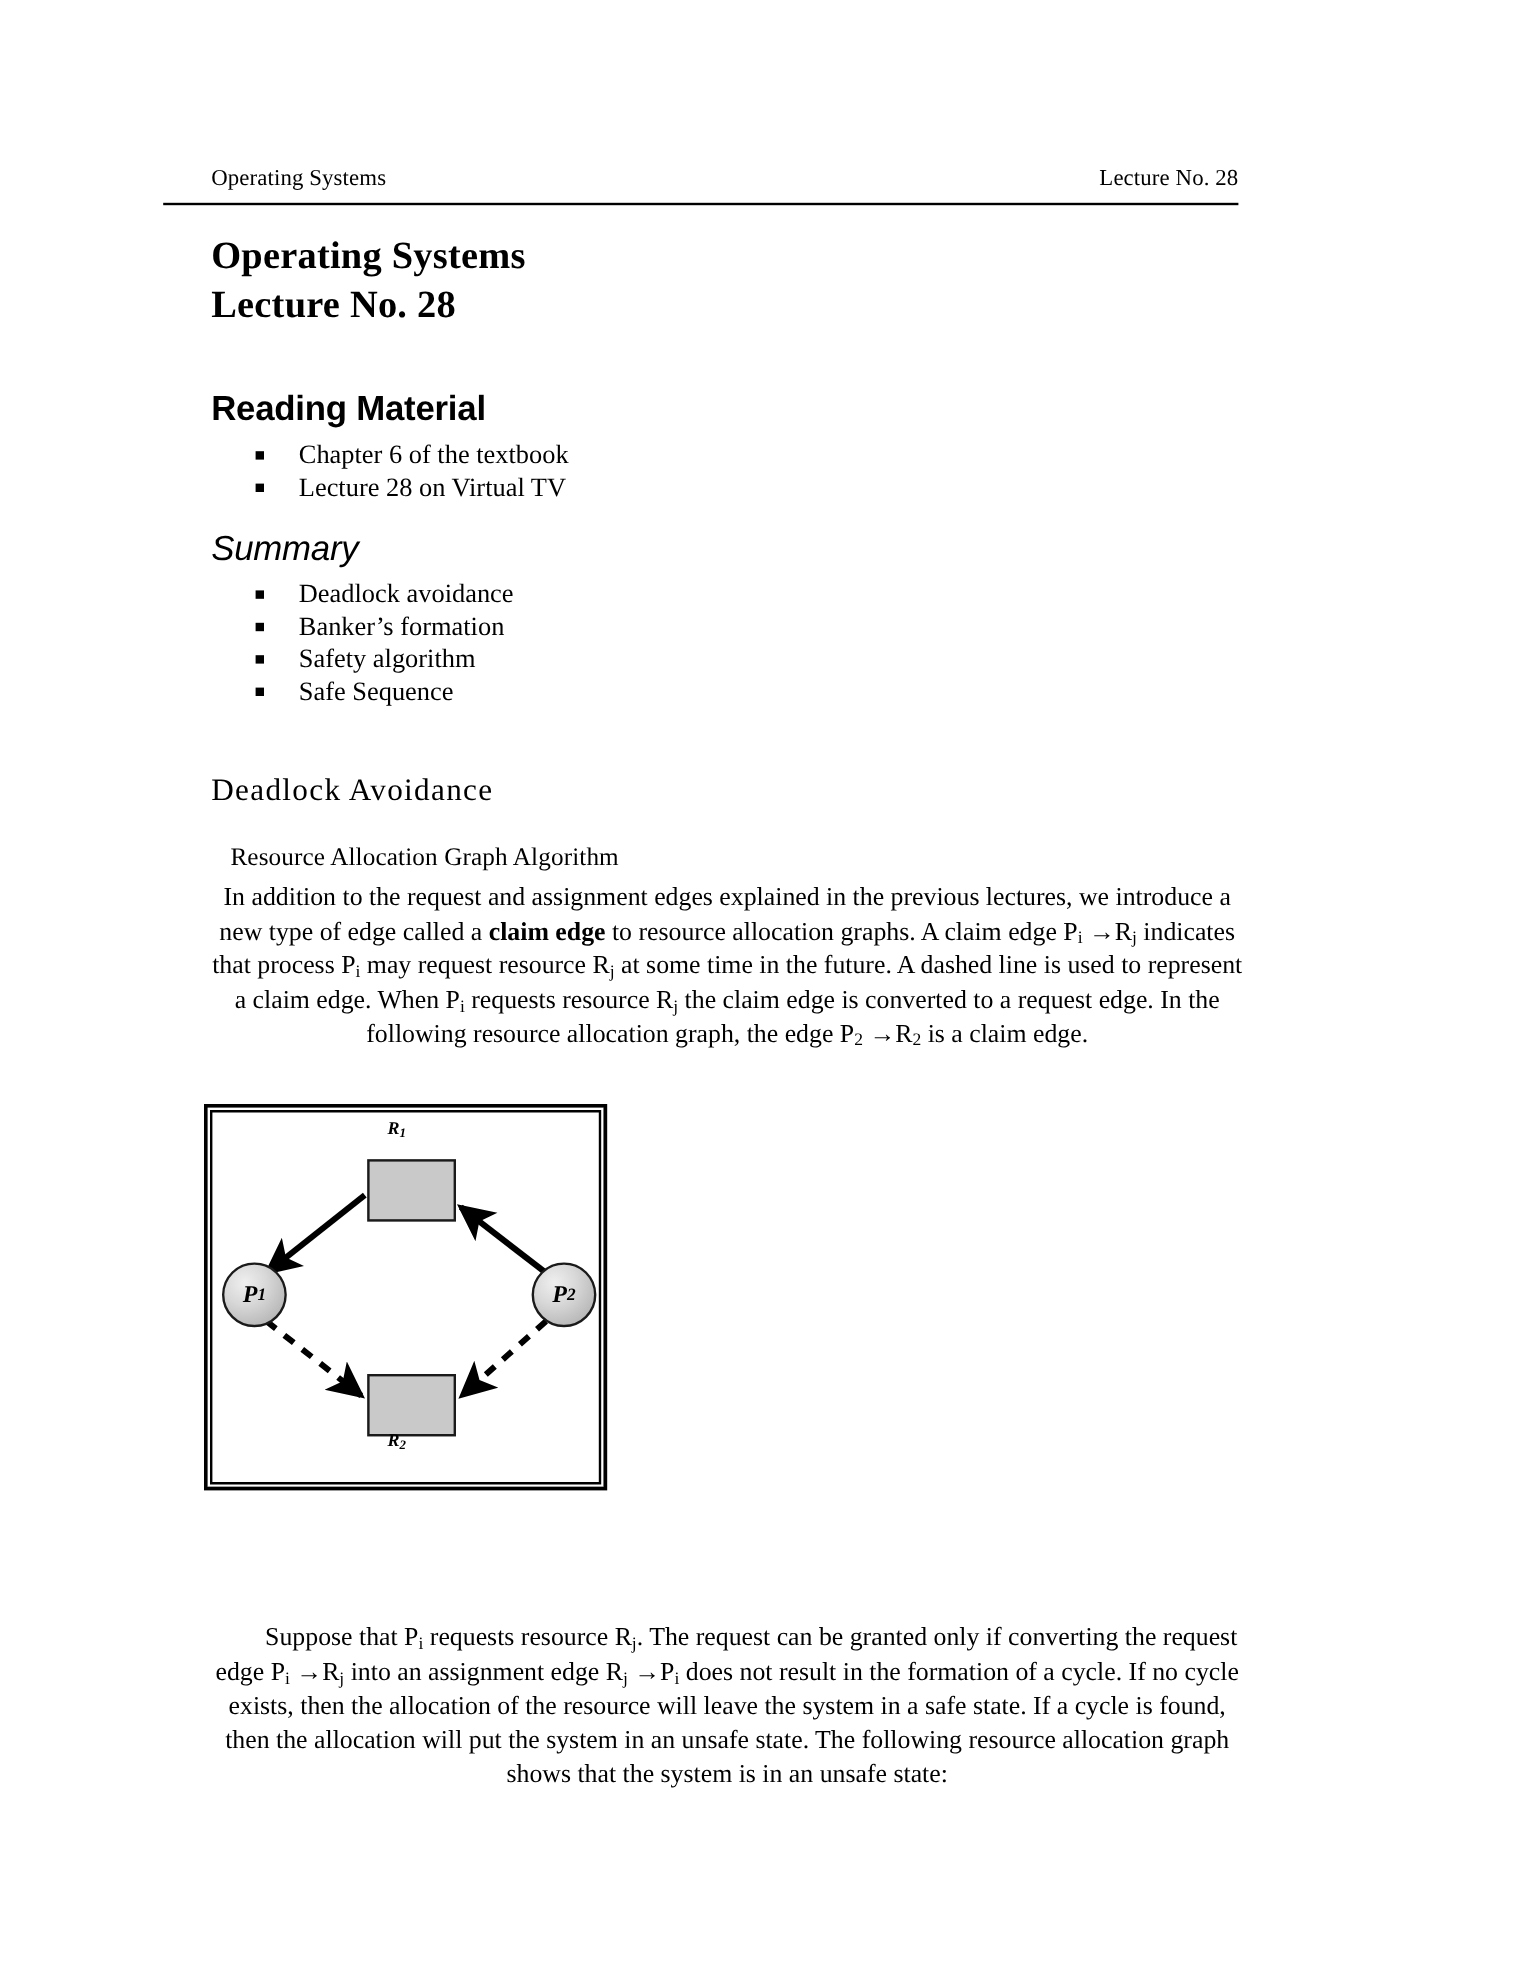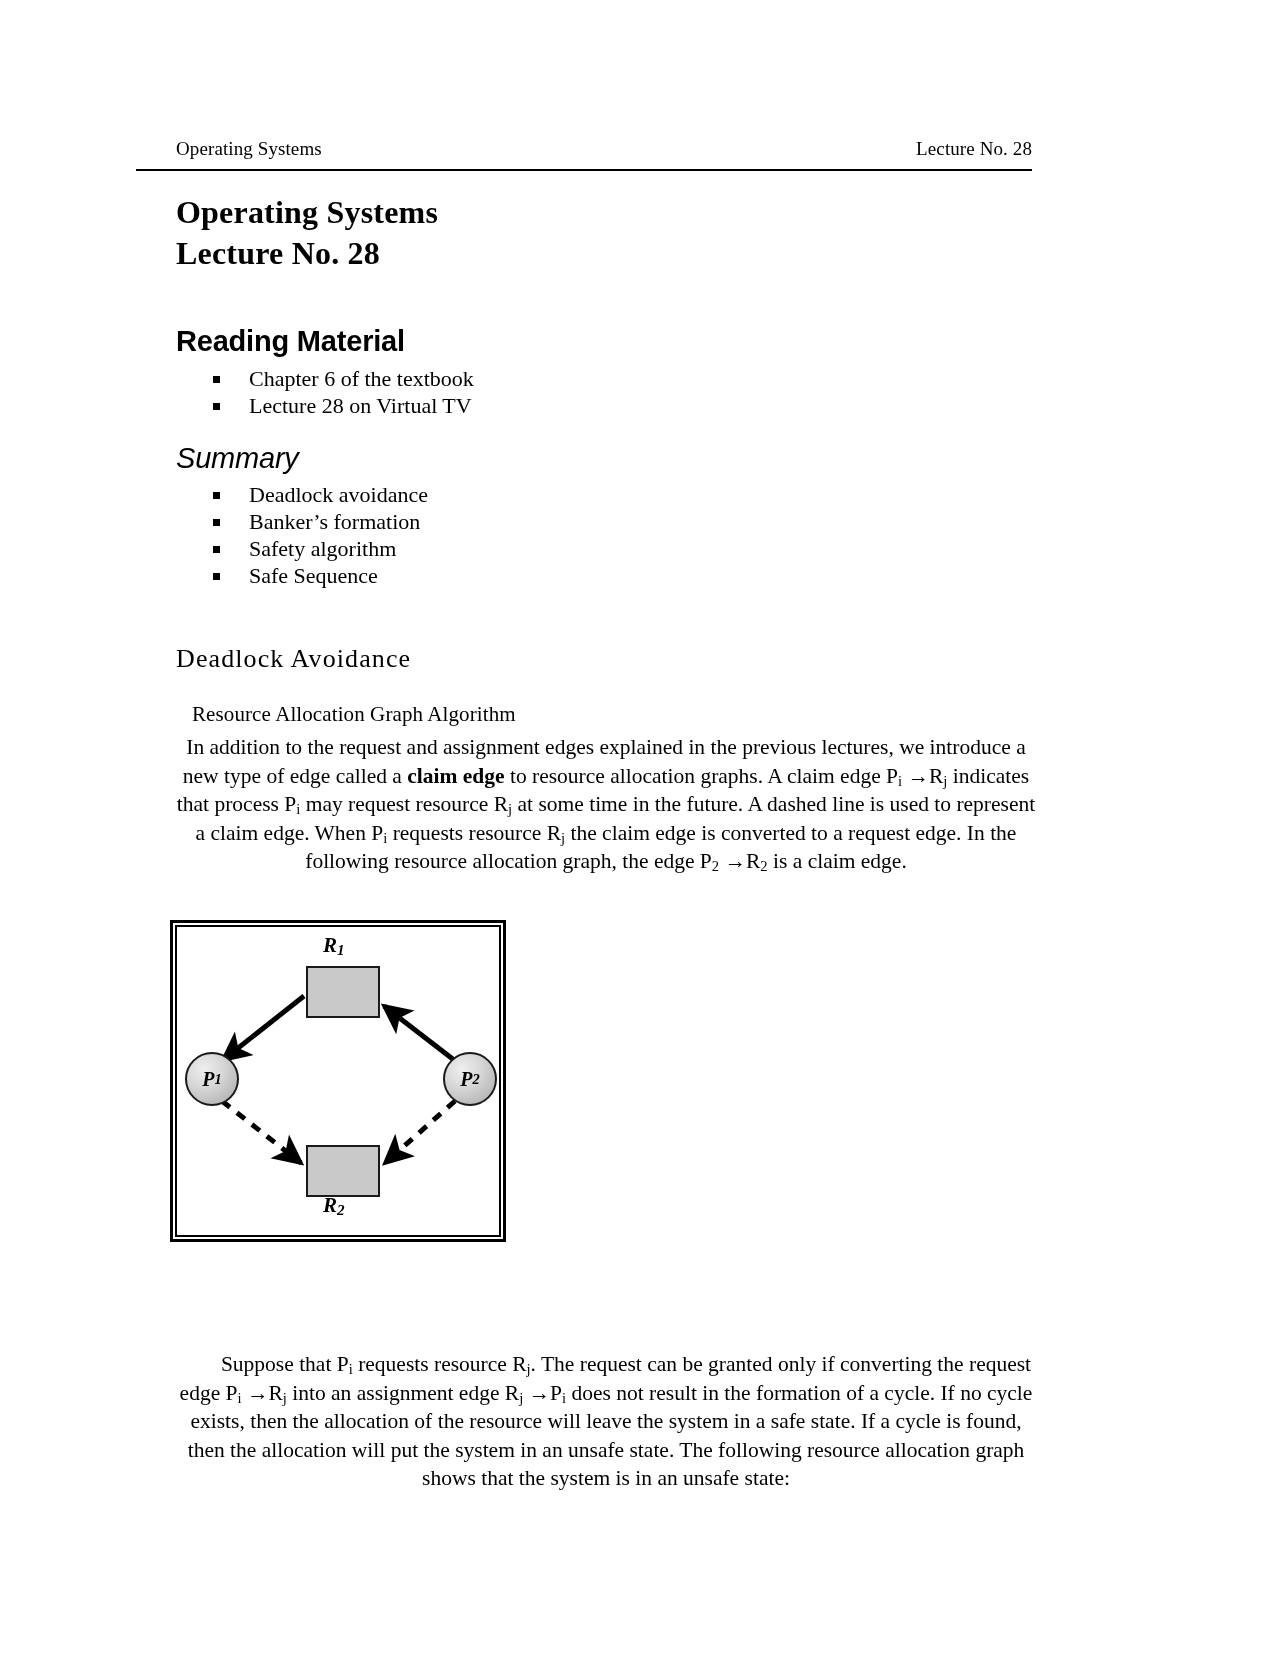--- a/index.html
+++ b/index.html
@@ -190,21 +190,21 @@
     font-size: 20px;
     color: #000;
   }
   .node-circle .cl sub { font-size: .72em; }
 
   .fig-label {
     position: absolute;
     font-family: "Liberation Serif", serif;
     font-style: italic;
     font-weight: bold;
-    font-size: 21px;
+    font-size: 15px;
     color: #000;
     white-space: nowrap;
   }
   #lbl-r1 { left: 150px; top: 10px; }
   #lbl-r2 { left: 150px; top: 270px; }
   .fig-label sub { font-size: .72em; }
 
   
   .page-num {
     position: absolute;

